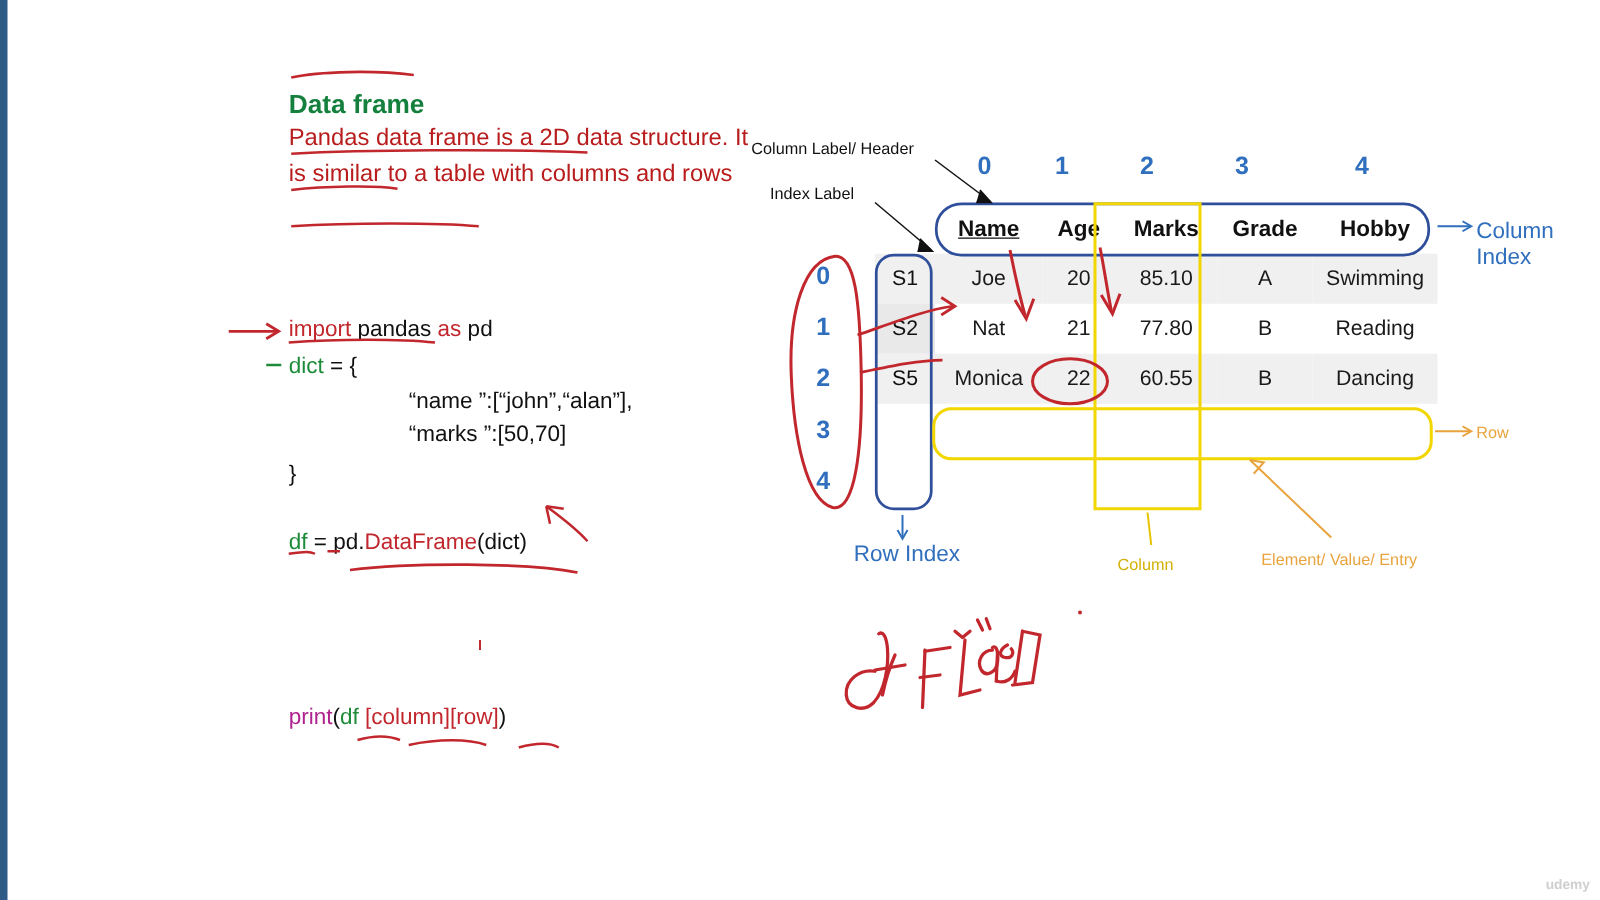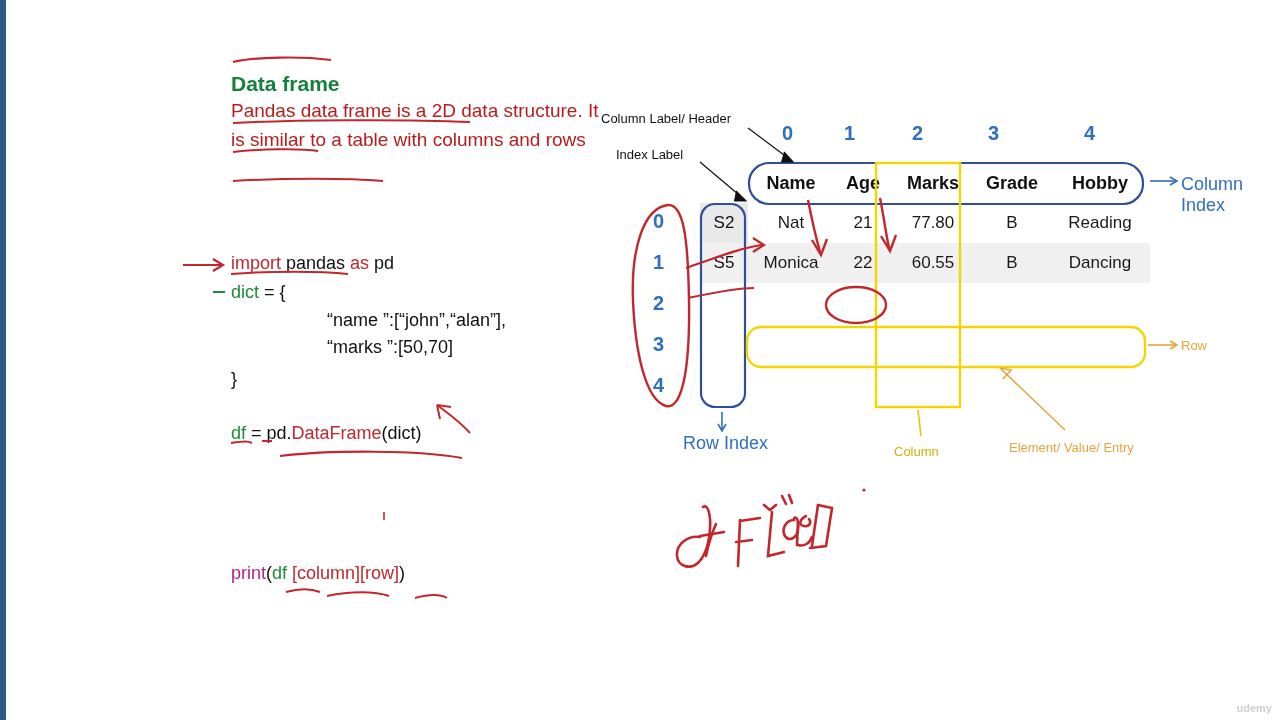--- a/index.html
+++ b/index.html
@@ -49,21 +49,21 @@
   .hdr-row th{
     font-size:18px;font-weight:bold;color:#111;
     background:#ffffff;
     height:40px;
   }
   .idx-cell{
     font-weight:bold;font-size:17px;color:#111;
     background:#e9e9e9;width:48px;
   }
   .row-alt td{background:#f0f0f0;}
-  .c-name{width:86px;}
+  .c-name{width:86px;text-decoration:underline;}
   .c-age{width:58px;}
   .c-marks{width:82px;}
   .c-grade{width:76px;}
   .c-hobby{width:100px;}
   .idx-numbers{
     position:absolute;left:653px;top:210px;
     font-size:20px;font-weight:bold;color:#2f6fbd;
   }
   .idx-num{position:absolute;}
   
@@ -127,20 +127,28 @@
 
 <table class="tbl">
   <tbody>
       <tr class="hdr-row">
     <th class="idx-cell" style="background:#ffffff;"></th>
     <th class="c-name">Name</th>
     <th class="c-age">Age</th>
     <th class="c-marks">Marks</th>
     <th class="c-grade">Grade</th>
     <th class="c-hobby">Hobby</th>
+  </tr>
+  <tr class="row-alt">
+    <td class="idx-cell">S1</td>
+    <td>Joe</td>
+    <td>20</td>
+    <td>85.10</td>
+    <td>A</td>
+    <td>Swimming</td>
   </tr>
   <tr>
     <td class="idx-cell">S2</td>
     <td>Nat</td>
     <td>21</td>
     <td>77.80</td>
     <td>B</td>
     <td>Reading</td>
   </tr>
   <tr class="row-alt">

